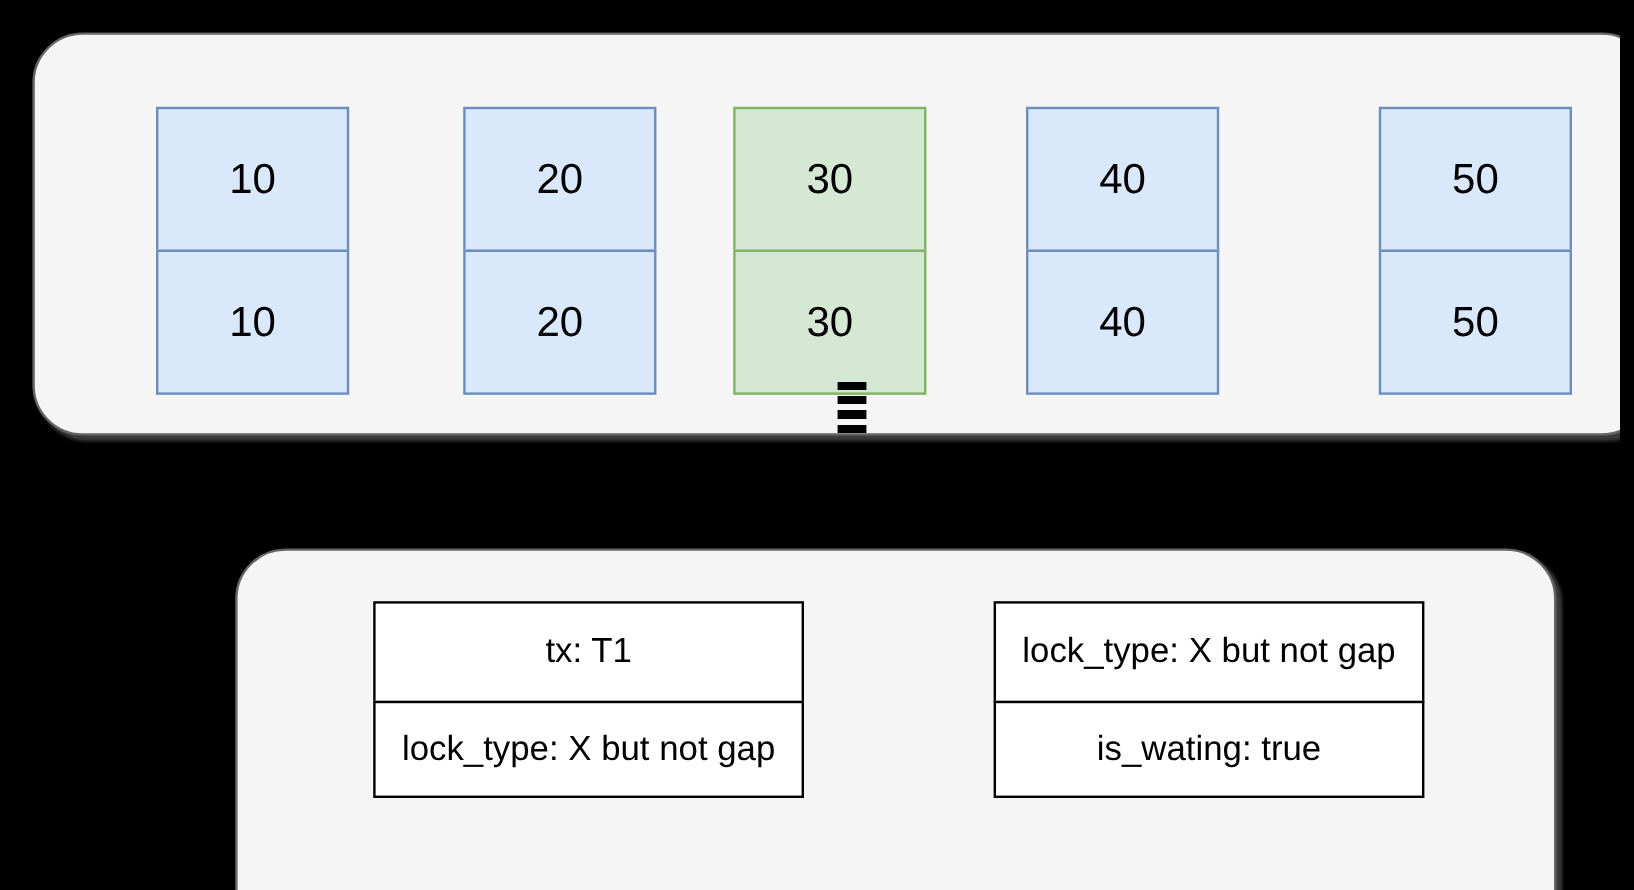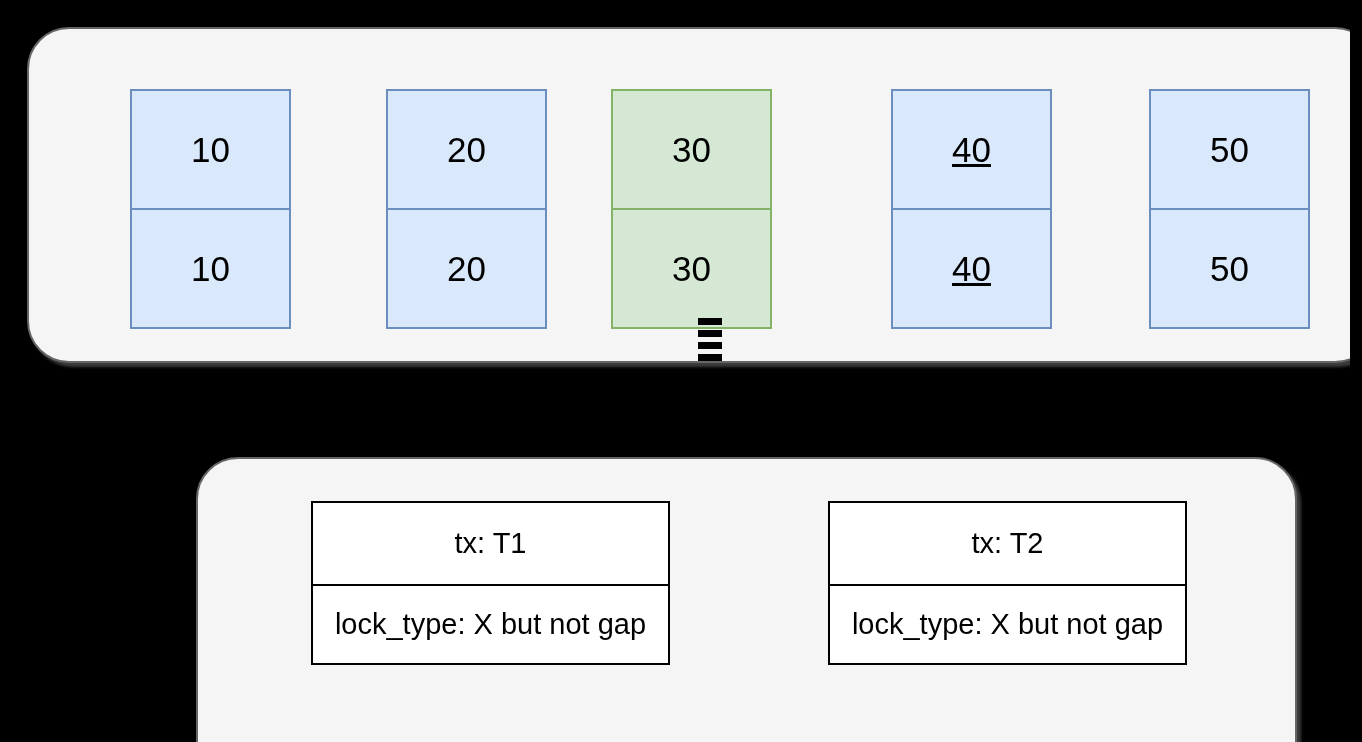--- a/index.html
+++ b/index.html
@@ -35,21 +35,21 @@
     box-shadow: 4px 4px 3px rgba(110,110,110,0.55);
   }
   .top-panel  { left: 3px;   top: 3px;   width: 1350px; height: 336px; }
   .bottom-panel{ left: 172px; top: 433px; width: 1101px; height: 392px; }
 
   
   .stack { position: absolute; top: 48px; width: 161px; }
   .stack.s0 { left: 89px; }
   .stack.s1 { left: 329px; margin-left: 16px; }
   .stack.s2 { left: 570px; }
-  .stack.s3 { left: 850px; text-decoration: underline; }
+  .stack.s3 { left: 814px; }
   .stack.s4 { left: 1108px; }
   .cell {
     width: 161px;
     height: 121px;
     background: var(--record-blue-fill);
     border: 2px solid var(--record-blue-stroke);
     display: flex;
     align-items: center;
     justify-content: center;
     font-size: 35px;
@@ -127,18 +127,18 @@
   </div>
 
   <div class="panel bottom-panel">
 
     <div class="lock-card left">
       <div class="lock-row">tx: T1</div>
       <div class="lock-row">lock_type: X but not gap</div>
     </div>
 
     <div class="lock-card right">
-      <div class="lock-row">tx: T2</div>
       <div class="lock-row">lock_type: X but not gap</div>
+      <div class="lock-row">is_wating: true</div>
     </div>
 
   </div>
 </div>
 
 </body></html>

